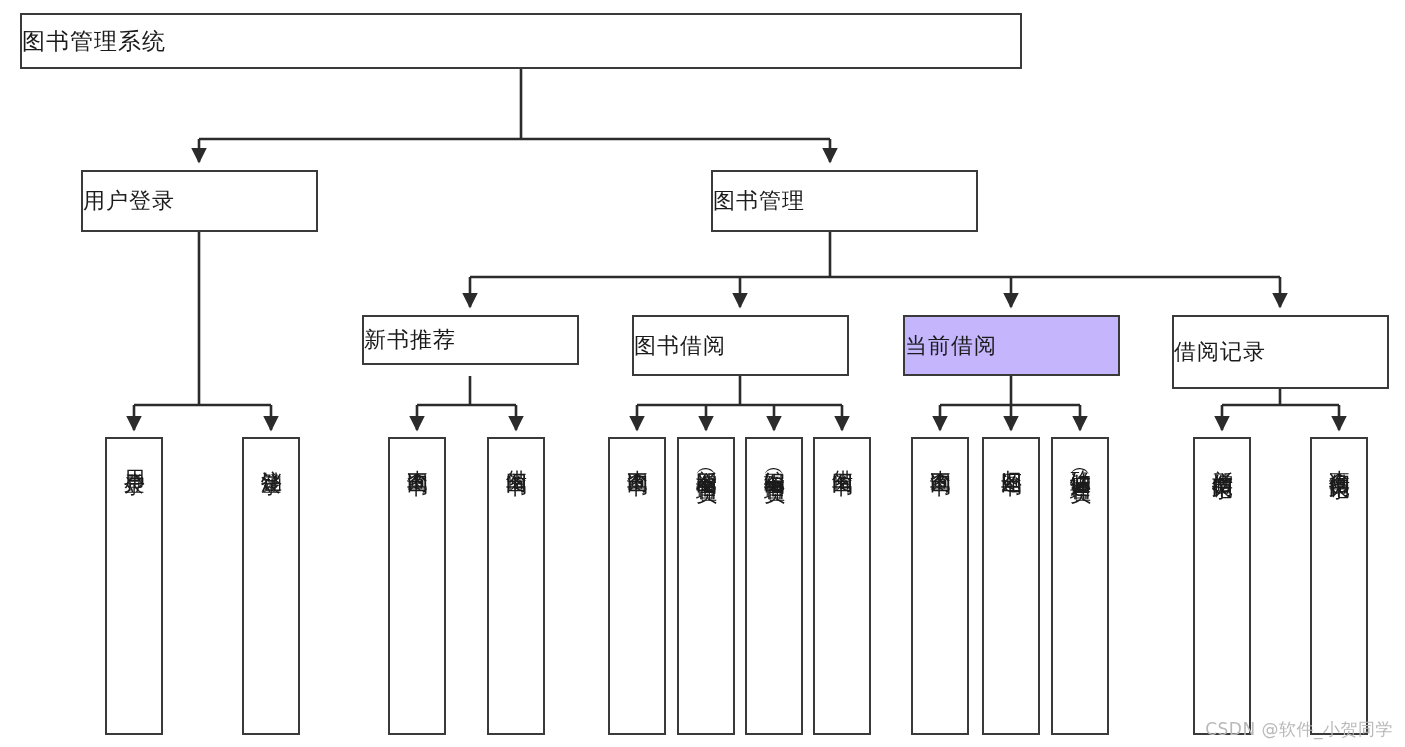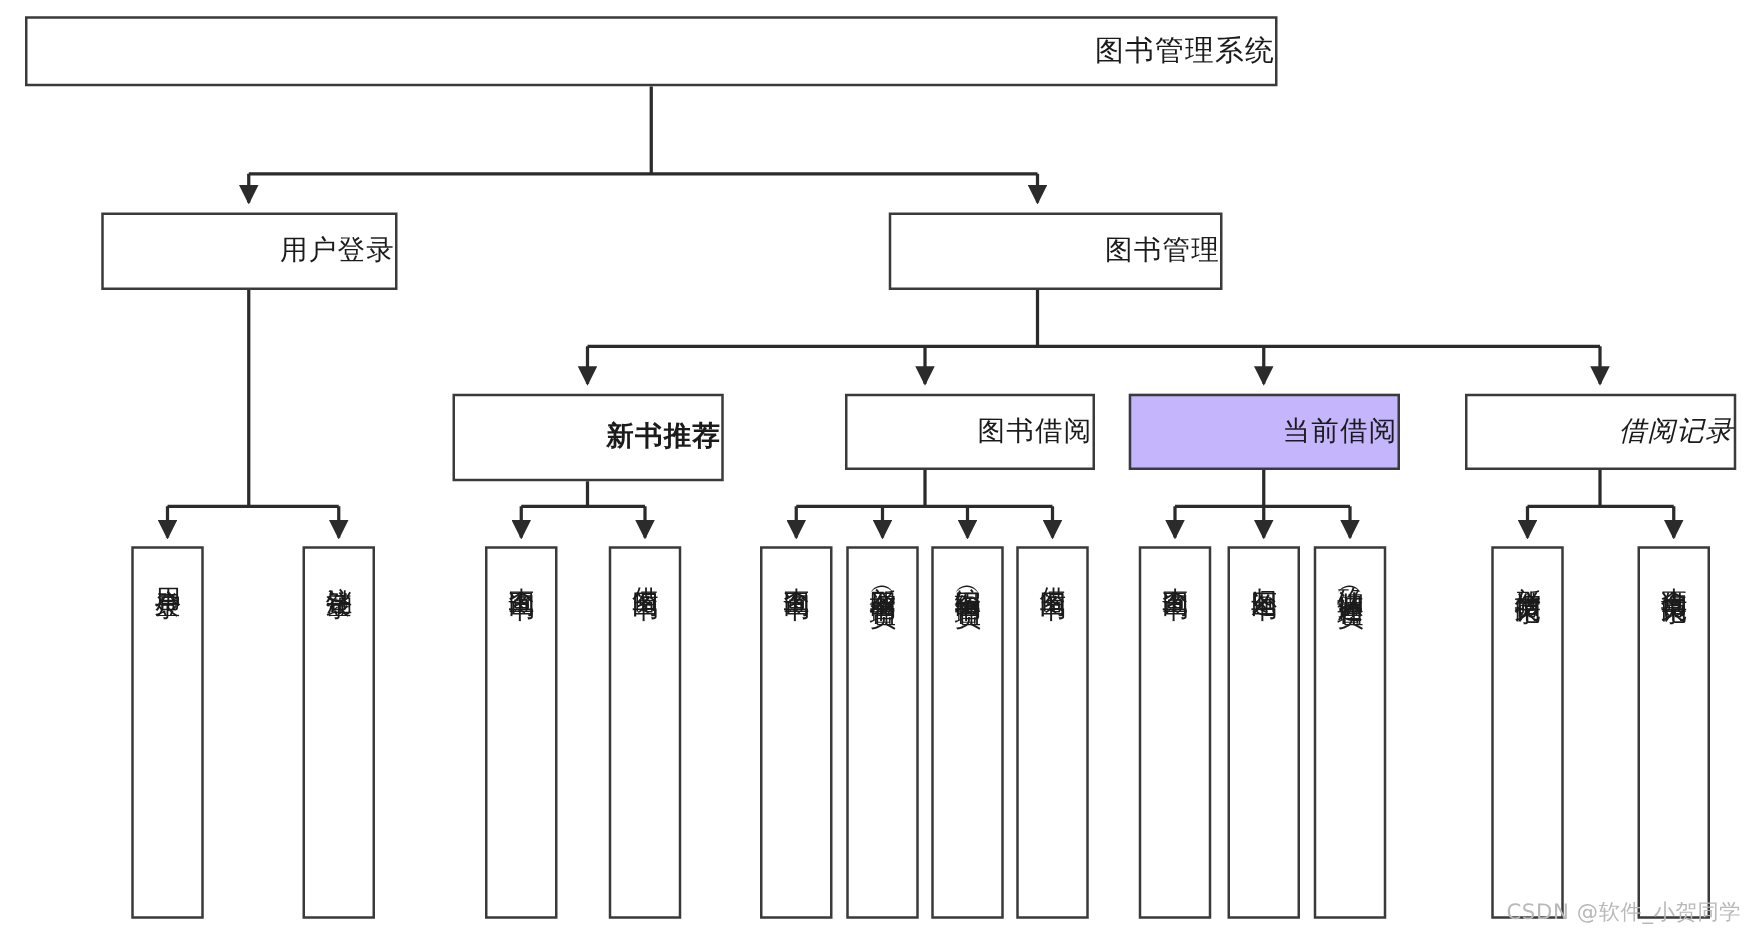--- a/index.html
+++ b/index.html
@@ -27,21 +27,21 @@
     height: 747px;
   }
   
   .node {
     position: absolute;
     box-sizing: border-box;
     background: #ffffff;
     border: 2px solid #3a3a3a;
     display: flex;
     align-items: center;
-    justify-content: flex-end;
+    justify-content: flex-start;
     color: #1b1b1b;
     z-index: 2;
   }
   .node .label {
     display: block;
     text-align: center;
     line-height: 1.05;
   }
   
   .node.horiz .label {
@@ -138,30 +138,30 @@
     <span class="label">图书管理系统</span>
   </div>
 
   <div class="node horiz" style="left: 81px; top: 170px; width: 237px; height: 62px; border-color: rgb(58, 58, 58); background: rgb(255, 255, 255); color: rgb(27, 27, 27);">
     <span class="label">用户登录</span>
   </div>
   <div class="node horiz" style="left: 711px; top: 170px; width: 267px; height: 62px; border-color: rgb(58, 58, 58); background: rgb(255, 255, 255); color: rgb(27, 27, 27);">
     <span class="label">图书管理</span>
   </div>
 
-  <div class="node horiz" style="left: 362px; top: 315px; width: 217px; height: 70px; border-color: rgb(58, 58, 58); background: rgb(255, 255, 255); color: rgb(27, 27, 27); font-weight: bold;">
+  <div class="node horiz" style="left: 362px; top: 315px; width: 217px; height: 50px; border-color: rgb(58, 58, 58); background: rgb(255, 255, 255); color: rgb(27, 27, 27);">
     <span class="label">新书推荐</span>
   </div>
-  <div class="node horiz" style="left: 632px; top: 315px; width: 200px; height: 61px; border-color: rgb(58, 58, 58); background: rgb(255, 255, 255); color: rgb(27, 27, 27); margin-left: 44px;">
+  <div class="node horiz" style="left: 632px; top: 315px; width: 217px; height: 61px; border-color: rgb(58, 58, 58); background: rgb(255, 255, 255); color: rgb(27, 27, 27);">
     <span class="label">图书借阅</span>
   </div>
   <div class="node horiz" style="left: 903px; top: 315px; width: 217px; height: 61px; border-color: rgb(58, 58, 58); background: #c4b5fd; color: rgb(27, 27, 27);">
     <span class="label">当前借阅</span>
   </div>
-  <div class="node horiz" style="left: 1172px; top: 315px; width: 217px; height: 61px; border-color: rgb(58, 58, 58); background: rgb(255, 255, 255); color: rgb(27, 27, 27); font-style: italic;">
+  <div class="node horiz" style="left: 1172px; top: 315px; width: 217px; height: 74px; border-color: rgb(58, 58, 58); background: rgb(255, 255, 255); color: rgb(27, 27, 27);">
     <span class="label">借阅记录</span>
   </div>
 
   <div class="node vert" style="left: 105px; top: 437px; width: 58px; height: 298px; border-color: rgb(58, 58, 58); background: rgb(255, 255, 255); color: rgb(27, 27, 27);">
     <span class="label">用户登录</span>
   </div>
   <div class="node vert" style="left: 242px; top: 437px; width: 58px; height: 298px; border-color: rgb(58, 58, 58); background: rgb(255, 255, 255); color: rgb(27, 27, 27);">
     <span class="label">注销登录</span>
   </div>
   <div class="node vert" style="left: 388px; top: 437px; width: 58px; height: 298px; border-color: rgb(58, 58, 58); background: rgb(255, 255, 255); color: rgb(27, 27, 27);">

